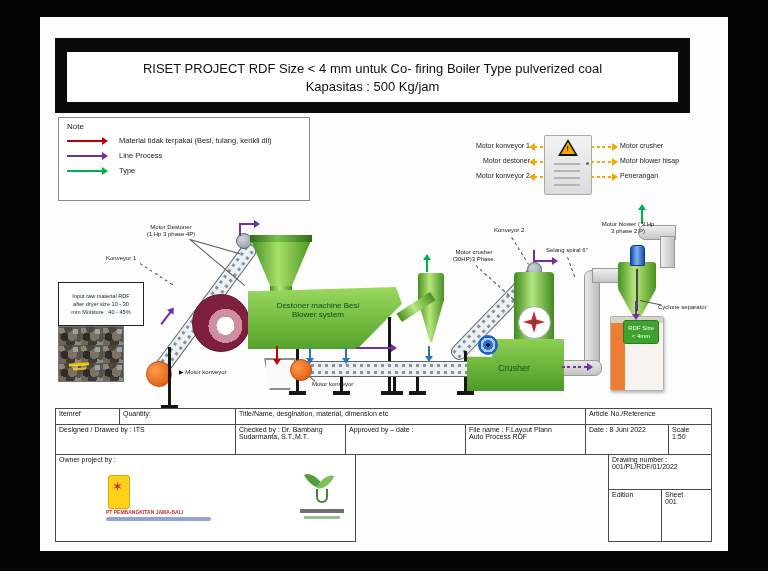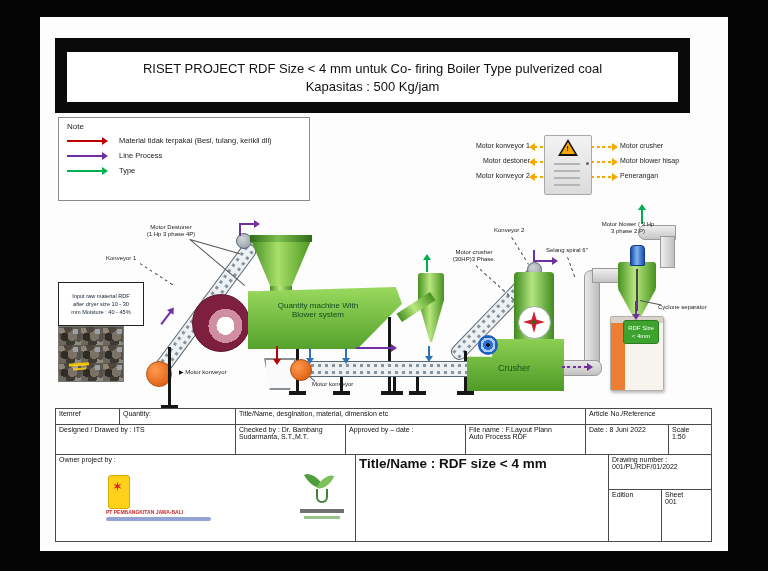--- a/index.html
+++ b/index.html
@@ -157,21 +157,21 @@
   <div class="abs gcyl" style="left:230px;top:269px;width:22px;height:16px;"></div>
 
   <div class="abs" style="left:152px;top:277px;width:56px;height:56px;border-radius:50%;
               background:radial-gradient(circle at 58% 55%,#ffffff 0 9px,#cf8fa0 9px 17px,#7e1f40 17px 100%);
               border:1px solid #5c152e;"></div>
 
   <div class="abs" style="left:208px;top:270px;width:154px;height:62px;z-index:3;
               background:linear-gradient(180deg,#9ad95e,#55a32c);
               clip-path:polygon(0 7%,96% 0,100% 27%,71% 100%,0 100%);">
     <div class="ctr" style="margin-top:14px;margin-left:6px;width:128px;font-size:8px;color:#0e4d20;">
-      <div>Quantity machine With</div>
+      <div>Destoner machine Besi</div>
       <div>Blower system</div>
     </div>
   </div>
 
   <div class="arrow vd" style="left:237px;top:328px;width:14px;color:#c00000;z-index:4;"></div>
   <div class="abs" style="left:224px;top:341px;width:28px;height:28px;border:2px solid #8a8f94;background:#fafafa;
               clip-path:polygon(0 0,100% 0,82% 100%,18% 100%);z-index:2;"></div>
 
   <div class="leg" style="left:256px;top:332px;height:42px;z-index:1;"></div>
   <div class="leg" style="left:348px;top:300px;height:74px;z-index:1;"></div>
@@ -299,23 +299,20 @@
     
     
     <div class="abs" style="left:244px;top:14px;width:46px;height:64px;">
       <div class="abs" style="left:8px;top:2px;width:12px;height:20px;background:#4f9e3c;border-radius:0 100% 0 100%;transform:rotate(-28deg);"></div>
       <div class="abs" style="left:20px;top:4px;width:11px;height:18px;background:#7cc15a;border-radius:100% 0 100% 0;transform:rotate(26deg);"></div>
       <div class="abs" style="left:16px;top:20px;width:8px;height:12px;border:2px solid #3e8330;border-top:none;border-radius:0 0 8px 8px;"></div>
       <div class="abs" style="left:0px;top:40px;width:44px;height:4px;background:#333;opacity:.7;"></div>
       <div class="abs" style="left:4px;top:47px;width:36px;height:2.5px;background:#4f9e3c;opacity:.6;"></div>
     </div>
   </div>
-  <div class="cell" style="left:315px;top:437px;width:254px;height:88px;">
-    <span style="font-size:13.5px;font-weight:600;color:#111;">Title/Name : RDF size &lt; 4 mm</span>
-  </div>
   <div class="cell" style="left:568px;top:437px;width:104px;height:36px;">
     <div>Drawing number :</div>
     <div>001/PL/RDF/01/2022</div>
   </div>
   <div class="cell" style="left:568px;top:472px;width:54px;height:53px;"><span>Edition</span></div>
   <div class="cell" style="left:621px;top:472px;width:51px;height:53px;">
     <div>Sheet</div>
     <div>001</div>
   </div>
 

